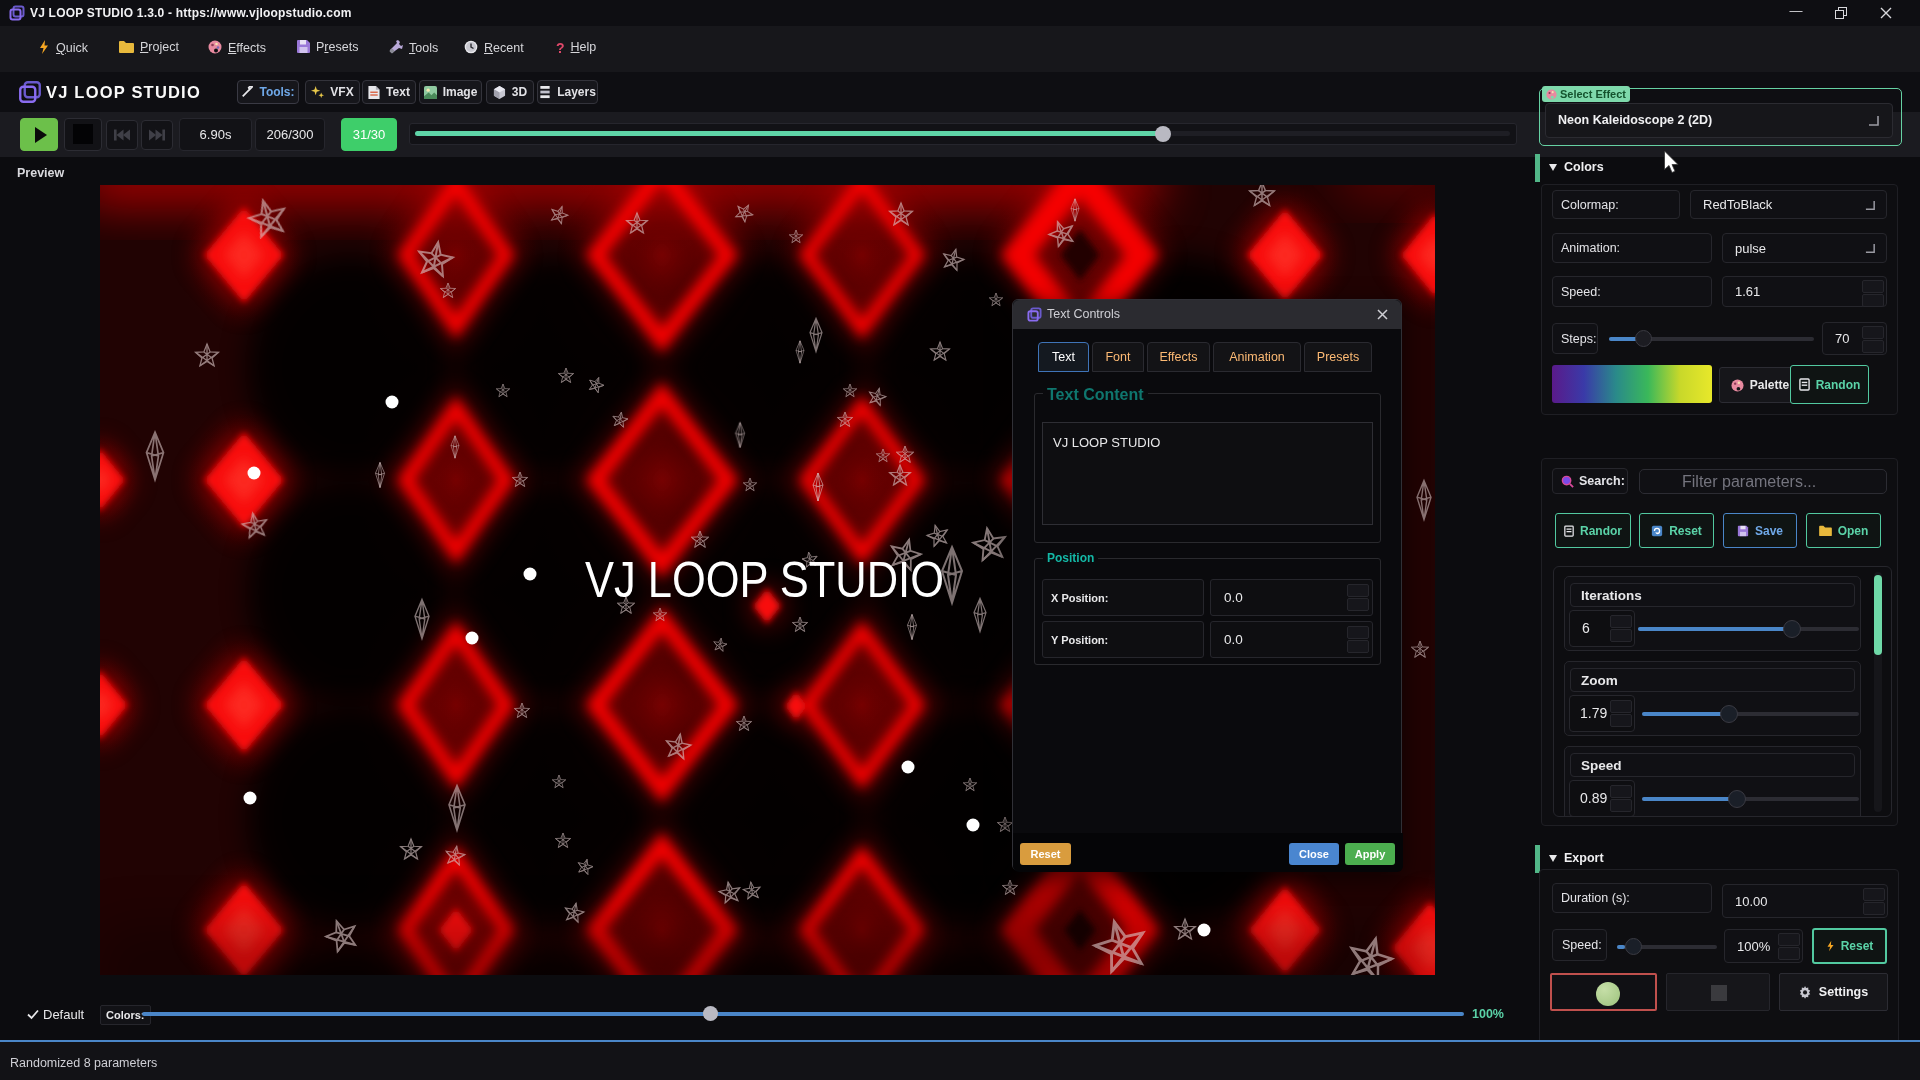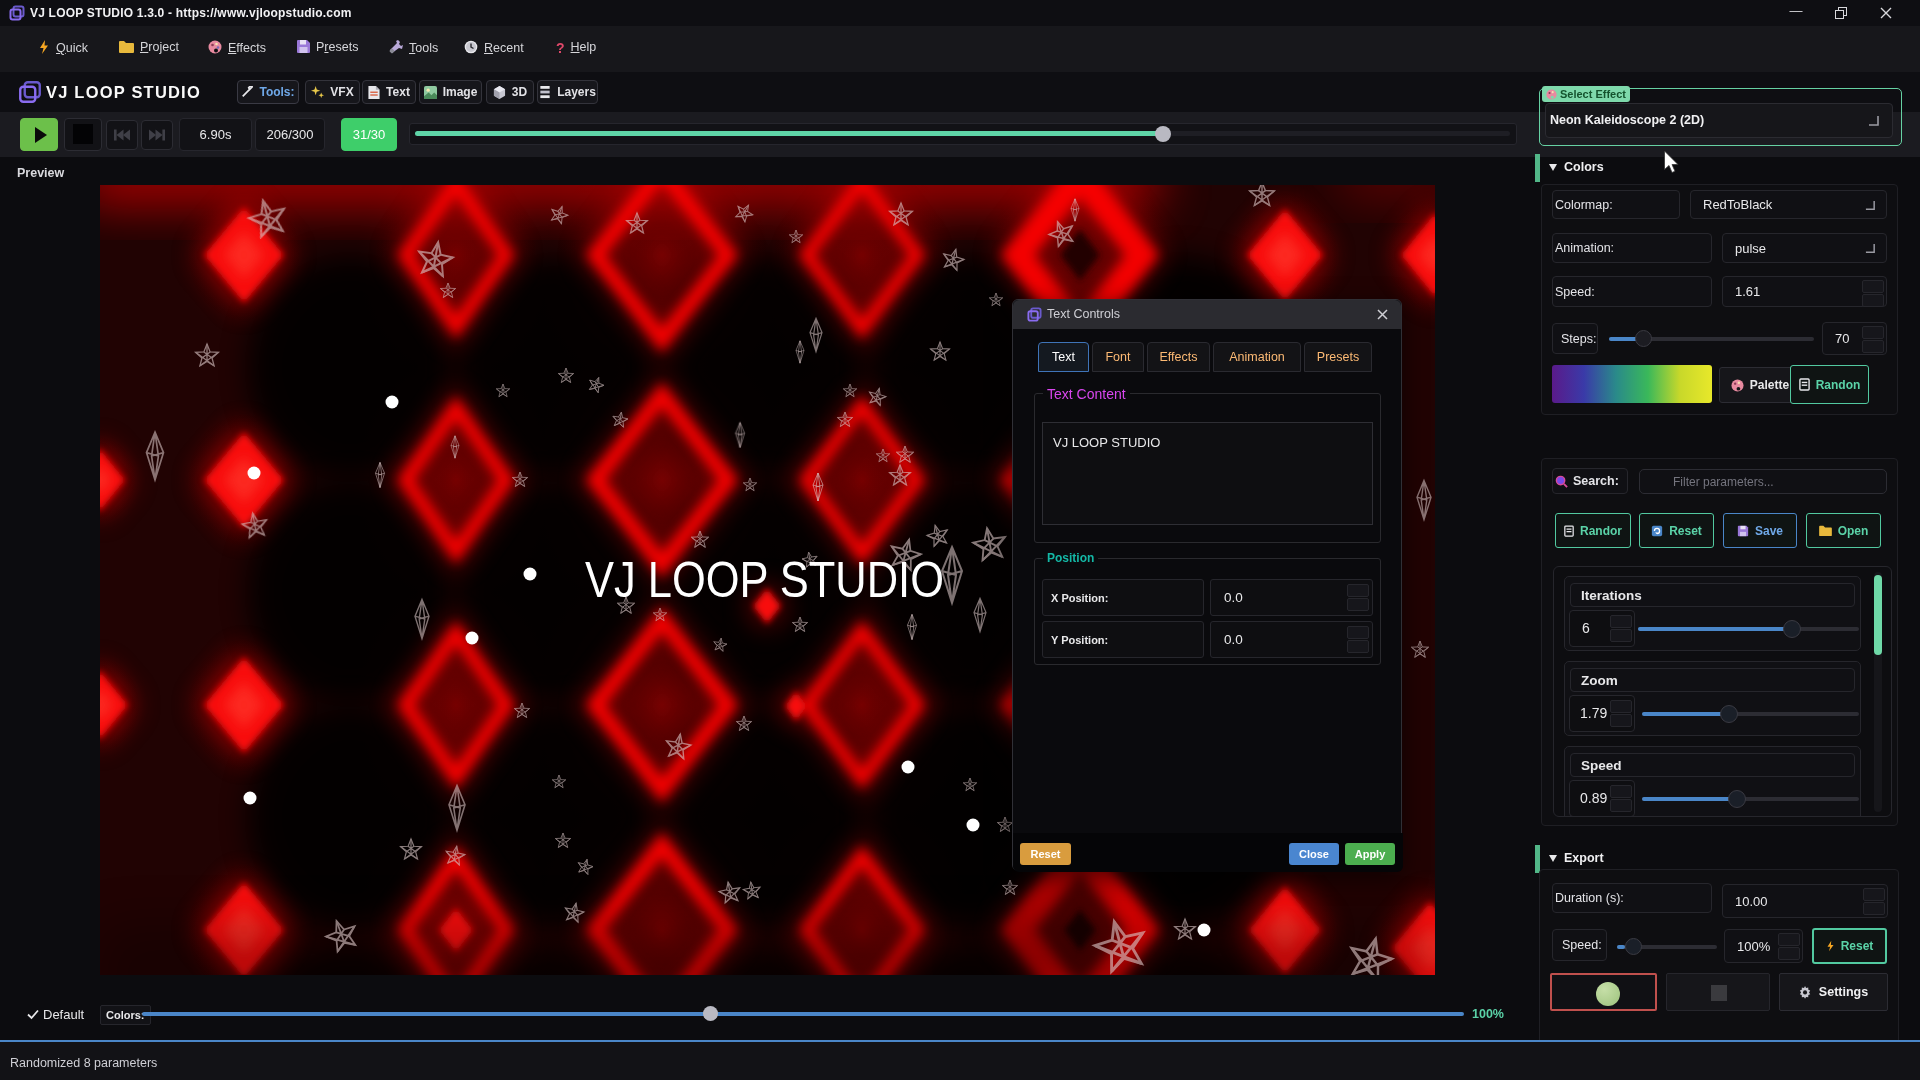--- a/index.html
+++ b/index.html
@@ -30,21 +30,21 @@
 
 
 #previewlabel { left:17px; top:166px; font-size:12.5px; color:#d9d9dd; font-weight:bold; }
 #preview { left:100px; top:185px; width:1335px; height:790px; background:#120101; }
 
 
 #rpanel { left:1535px; top:80px; width:372px; height:950px; }
 .sechdr { position:absolute; left:0px; height:28px; font-size:12.5px; font-weight:bold; color:#f0f0f2; }
 .sechdr .bar { position:absolute; left:0; top:0; width:5px; height:28px; background:#52b788; }
 .secbox { position:absolute; background:#0e0e11; border:1px solid #1f1f24; border-radius:4px; }
-.lblbox { position:absolute; background:#101014; border:1px solid #26262c; border-radius:4px; color:#e4e4e8; font-size:12.5px; display:flex; align-items:center; padding-left:2px; }
+.lblbox { position:absolute; background:#101014; border:1px solid #26262c; border-radius:4px; color:#e4e4e8; font-size:12.5px; display:flex; align-items:center; padding-left:8px; }
 .valbox { position:absolute; background:#101014; border:1px solid #26262c; border-radius:4px; color:#e8e8ea; font-size:13px; display:flex; align-items:center; padding-left:12px; }
 .spin { position:absolute; right:2px; width:22px; }
 .spin div { height:13px; margin:1px 0; background:#16161b; border:1px solid #26262c; border-radius:2px; }
 .tealbtn { position:absolute; background:#0f1413; border:1.5px solid #52c9a0; border-radius:3px; color:#5bd3a8; font-size:12px; font-weight:bold; display:flex; align-items:center; justify-content:center; gap:6px; }
 
 
 #dialog { left:1012px; top:299px; width:390px; height:572px; background:#0a0a0d; border:1px solid #303036; border-radius:6px; box-shadow:0 6px 24px rgba(0,0,0,.6); }
 
 .dtab { top:42px; height:30px; background:#131316; border:1px solid #2a2a30; border-radius:4px 4px 0 0; color:#fdba74; font-size:12.5px; text-align:center; line-height:29px; }
 .tri { display:inline-block; width:0; height:0; border-left:4.5px solid transparent; border-right:4.5px solid transparent; border-top:7px solid #e8e8ea; margin-right:7px; }
@@ -413,21 +413,21 @@
 
 <div id="rpanel" class="abs">
 
   <div class="abs" style="left:4px;top:8px;width:363px;height:58px;border:1.5px solid #66d1a3;border-radius:5px"></div>
   <div class="abs" style="left:7px;top:6px;width:88px;height:16px;background:#7ed9ab;border-radius:3px;color:#14532d;font-size:11px;font-weight:bold;text-align:center;line-height:16px"><svg style="vertical-align:-2px;margin-right:3px" width="11" height="11" viewBox="0 0 14 14">
         <circle cx="7" cy="7" r="6.5" fill="#e88aa0"></circle>
         <circle cx="4.5" cy="5" r="1.3" fill="#8a3a55"></circle>
         <circle cx="8.5" cy="4" r="1.3" fill="#f5e0b0"></circle>
         <circle cx="8" cy="10.5" r="2" fill="#7ed9ab"></circle>
       </svg>Select Effect</div>
-  <div class="abs" style="left:10px;top:23px;width:348px;height:35px;background:#16161a;border:1px solid #2b2b31;border-radius:4px;color:#f0f0f2;font-size:12.5px;font-weight:bold;line-height:33px;padding-left:4px">Neon Kaleidoscope 2 (2D)
+  <div class="abs" style="left:10px;top:23px;width:348px;height:35px;background:#16161a;border:1px solid #2b2b31;border-radius:4px;color:#f0f0f2;font-size:12.5px;font-weight:bold;line-height:33px;padding-left:12px">Neon Kaleidoscope 2 (2D)
     <svg class="abs" style="right:12px;top:11px" width="12" height="12" viewBox="0 0 12 12">
         <path d="M10 1 V10 H1" stroke="#9a9aa2" stroke-width="1.6" fill="none"></path>
       </svg>
   </div>
 
   <div class="sechdr" style="top:74px;width:370px">
       <span class="bar"></span>
       <span style="position:absolute;left:14px;top:6px"><span class="tri"></span>Colors</span>
     </div>
 
@@ -464,21 +464,21 @@
         <rect x="1" y="1" width="10" height="12" rx="1" fill="none" stroke="#e8e8ec" stroke-width="1.5"></rect>
         <rect x="3" y="4" width="6" height="1.5" fill="#e8e8ec"></rect>
         <rect x="3" y="7" width="6" height="1.5" fill="#e8e8ec"></rect>
       </svg>Randon</div>
 
   <div class="secbox" style="left:6px;top:378px;width:357px;height:368px"></div>
   <div class="lblbox" style="left:17px;top:388px;width:76px;height:26px;font-weight:bold"><svg width="13" height="13" viewBox="0 0 14 14" style="margin-right:5px">
         <circle cx="6" cy="6" r="4.5" fill="#7a4ae8" stroke="#d84a9a" stroke-width="1.5"></circle>
         <path d="M9.5 9.5 L13 13" stroke="#d84a9a" stroke-width="2"></path>
       </svg>Search:</div>
-  <div class="abs" style="left:104px;top:389px;width:248px;height:25px;background:#101014;border:1px solid #2c2c33;border-radius:5px;color:#74747e;font-size:12px;line-height:24px;padding-left:33px">Filter parameters...</div>
+  <div class="abs" style="left:104px;top:389px;width:248px;height:25px;background:#101014;border:1px solid #2c2c33;border-radius:5px;color:#74747e;font-size:16px;line-height:24px;padding-left:42px">Filter parameters...</div>
   <div class="tealbtn" style="left:20px;top:433px;width:76px;height:35px"><svg width="10" height="12" viewBox="0 0 12 14">
         <rect x="1" y="1" width="10" height="12" rx="1" fill="none" stroke="#e8e8ec" stroke-width="1.5"></rect>
         <rect x="3" y="4" width="6" height="1.5" fill="#e8e8ec"></rect>
         <rect x="3" y="7" width="6" height="1.5" fill="#e8e8ec"></rect>
       </svg>Randor</div>
   <div class="tealbtn" style="left:104px;top:433px;width:75px;height:35px"><svg width="12" height="12" viewBox="0 0 14 14">
         <rect x="1" y="1" width="12" height="12" rx="2" fill="#4a86c8"></rect>
         <path d="M4 7 A3 3 0 1 1 7 10" stroke="#fff" stroke-width="1.5" fill="none"></path>
         <path d="M7 10 L5.5 8.5 M7 10 L8.5 9" stroke="#fff" stroke-width="1.2"></path>
       </svg>Reset</div>
@@ -568,21 +568,21 @@
     <svg class="abs" style="left:364px;top:9px" width="11" height="11" viewBox="0 0 11 11">
         <path d="M1 1 L10 10 M10 1 L1 10" stroke="#cfcfd5" stroke-width="1.5"></path>
       </svg>
   </div>
   <div class="dtab abs" style="left:25px;top:42px;width:51px;background:#141920;border-color:#3f74b8;color:#fff">Text</div>
   <div class="dtab abs" style="left:79px;top:42px;width:52px">Font</div>
   <div class="dtab abs" style="left:134px;top:42px;width:63px">Effects</div>
   <div class="dtab abs" style="left:200px;top:42px;width:88px">Animation</div>
   <div class="dtab abs" style="left:291px;top:42px;width:68px">Presets</div>
   <div class="abs" style="left:21px;top:93px;width:347px;height:150px;border:1px solid #2a2a2e;border-radius:3px"></div>
-  <div class="abs" style="left:30px;top:86px;padding:0 4px;background:#0a0a0d;font-size:14px;font-weight:normal;color:#d946ef">Text Content</div>
+  <div class="abs" style="left:30px;top:86px;padding:0 4px;background:#0a0a0d;font-size:16px;font-weight:bold;color:#0f766e">Text Content</div>
   <div class="abs" style="left:29px;top:122px;width:331px;height:103px;background:#0e0e11;border:1px solid #2e2e34;font-size:13px;color:#e8e8ea;padding:12px 0 0 10px">VJ LOOP STUDIO</div>
   <div class="abs" style="left:21px;top:258px;width:347px;height:107px;border:1px solid #2a2a2e;border-radius:3px"></div>
   <div class="abs" style="left:30px;top:251px;padding:0 4px;background:#0a0a0d;font-size:12px;font-weight:bold;color:#14b8a6">Position</div>
   <div class="abs" style="left:29px;top:279px;width:162px;height:37px;background:#0e0e11;border:1px solid #26262c;border-radius:3px;font-size:11px;font-weight:bold;line-height:36px;padding-left:8px">X Position:</div>
   <div class="abs" style="left:197px;top:279px;width:163px;height:37px;background:#0e0e11;border:1px solid #26262c;border-radius:3px;font-size:13.5px;line-height:36px;padding-left:13px">0.0<span class="spin" style="top:3px;height:31px;right:3px">
         <div></div>
         <div></div>
       </span></div>
   <div class="abs" style="left:29px;top:321px;width:162px;height:37px;background:#0e0e11;border:1px solid #26262c;border-radius:3px;font-size:11px;font-weight:bold;line-height:36px;padding-left:8px">Y Position:</div>
   <div class="abs" style="left:197px;top:321px;width:163px;height:37px;background:#0e0e11;border:1px solid #26262c;border-radius:3px;font-size:13.5px;line-height:36px;padding-left:13px">0.0<span class="spin" style="top:3px;height:31px;right:3px">

